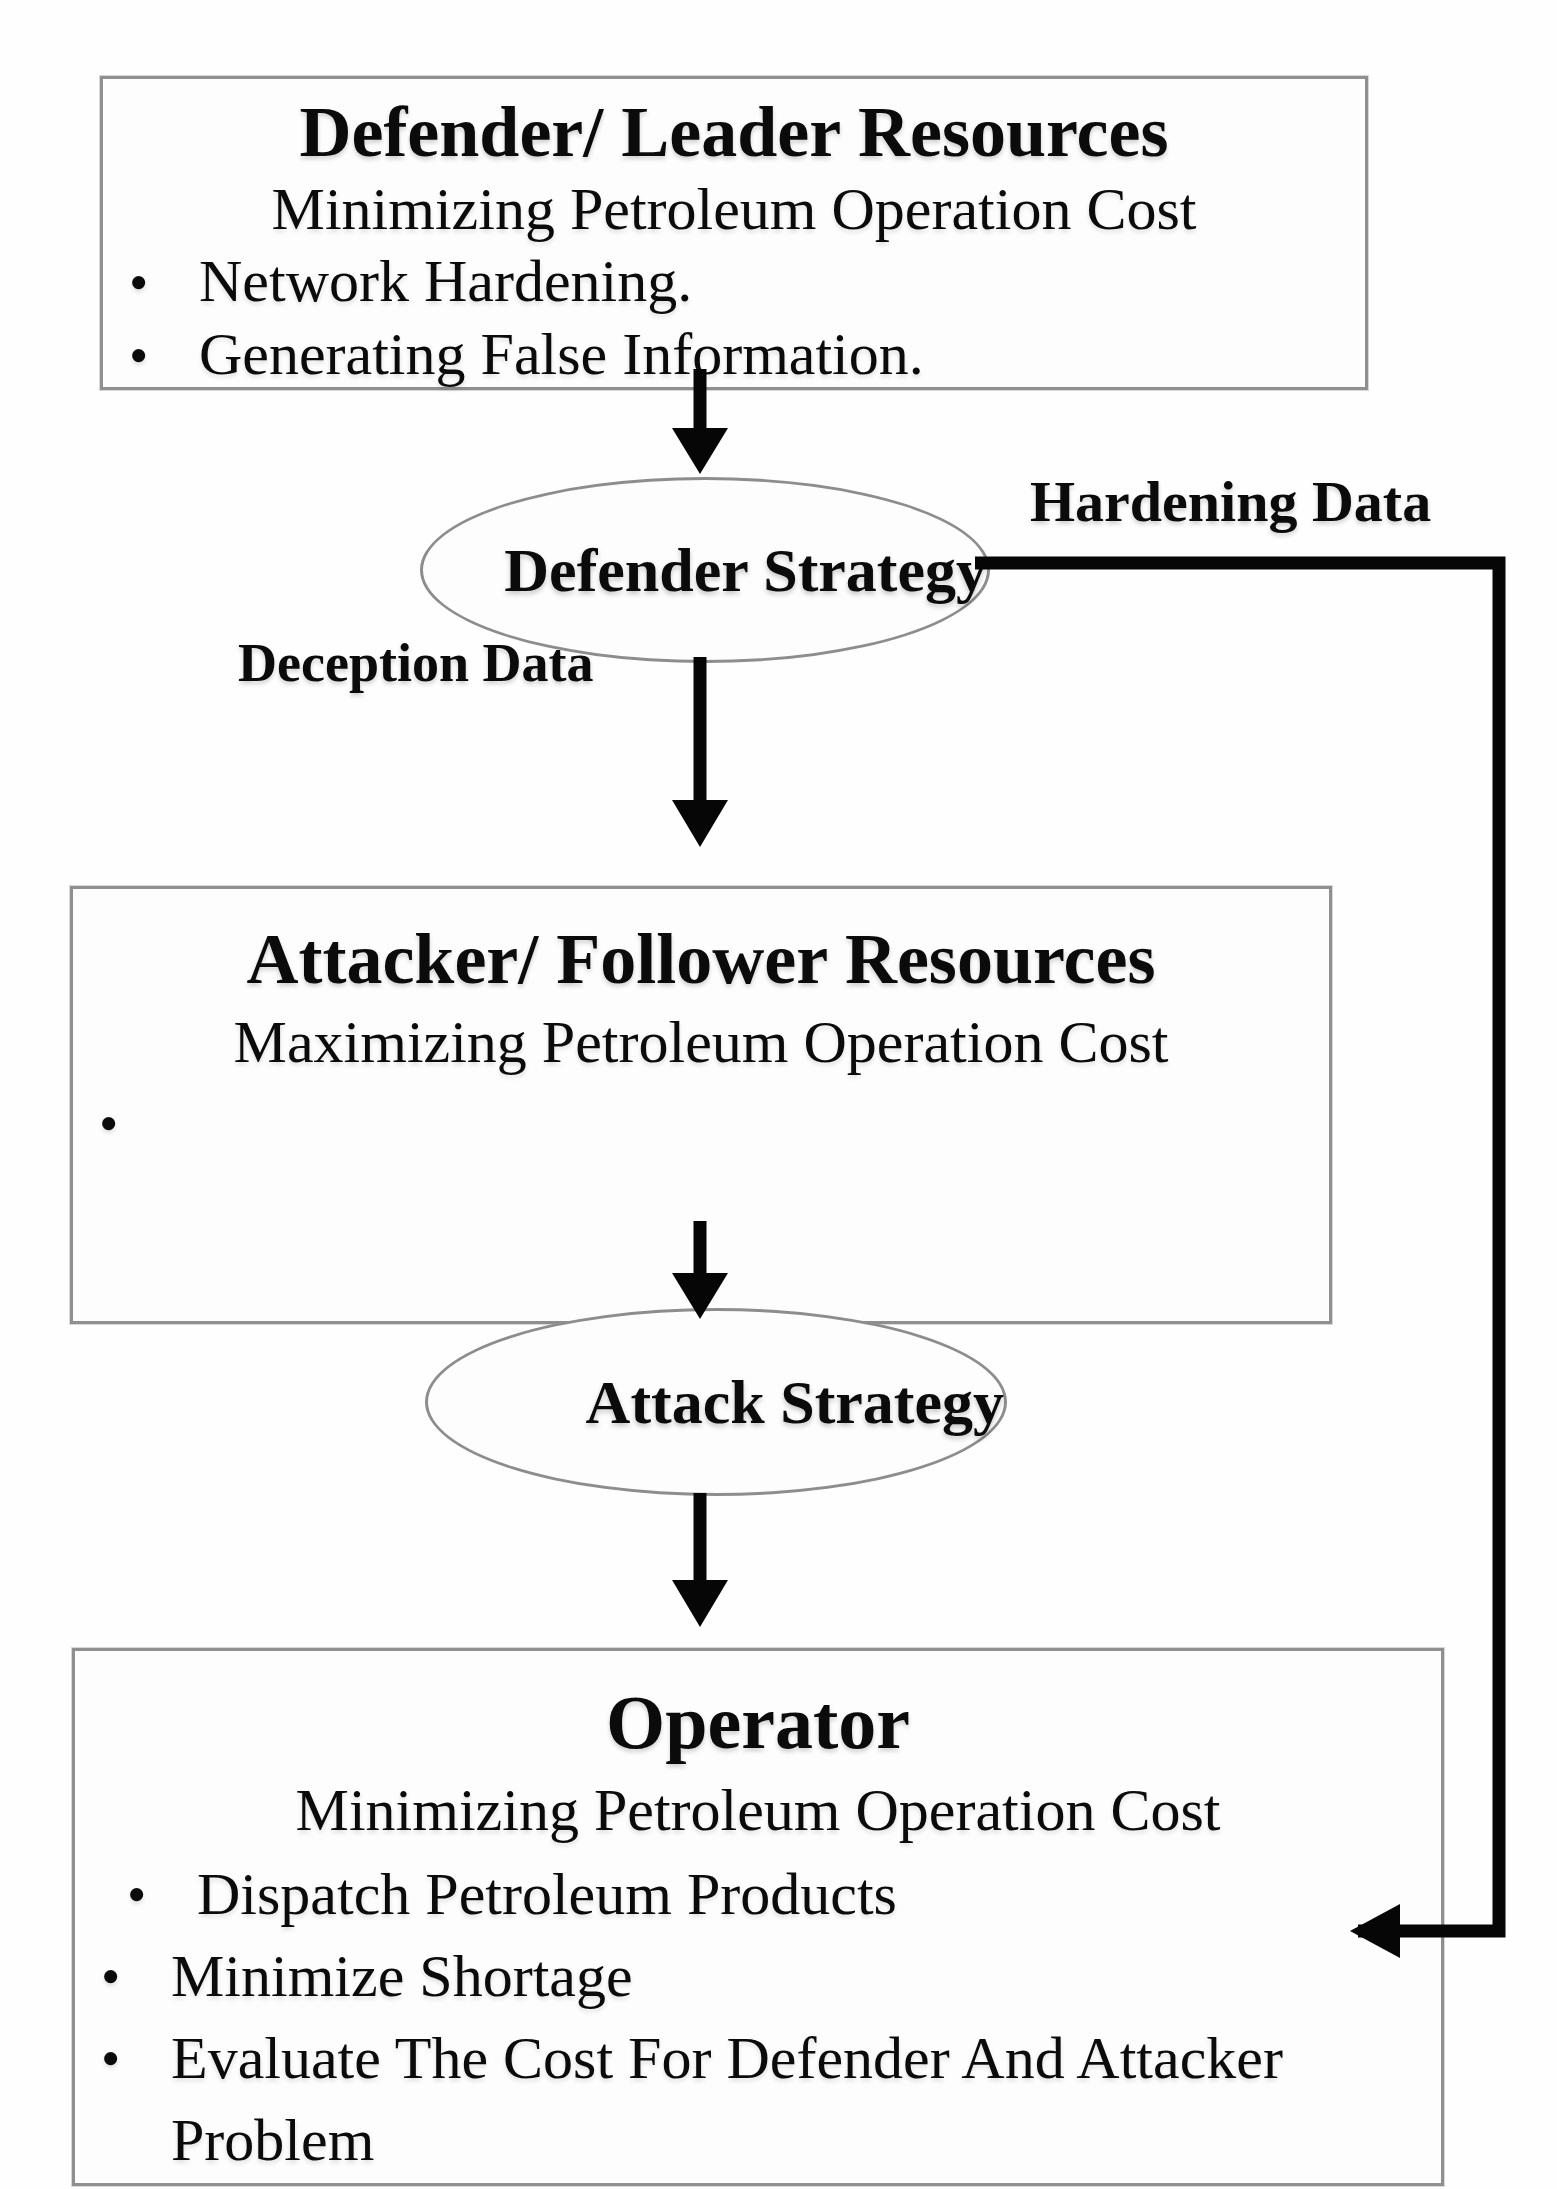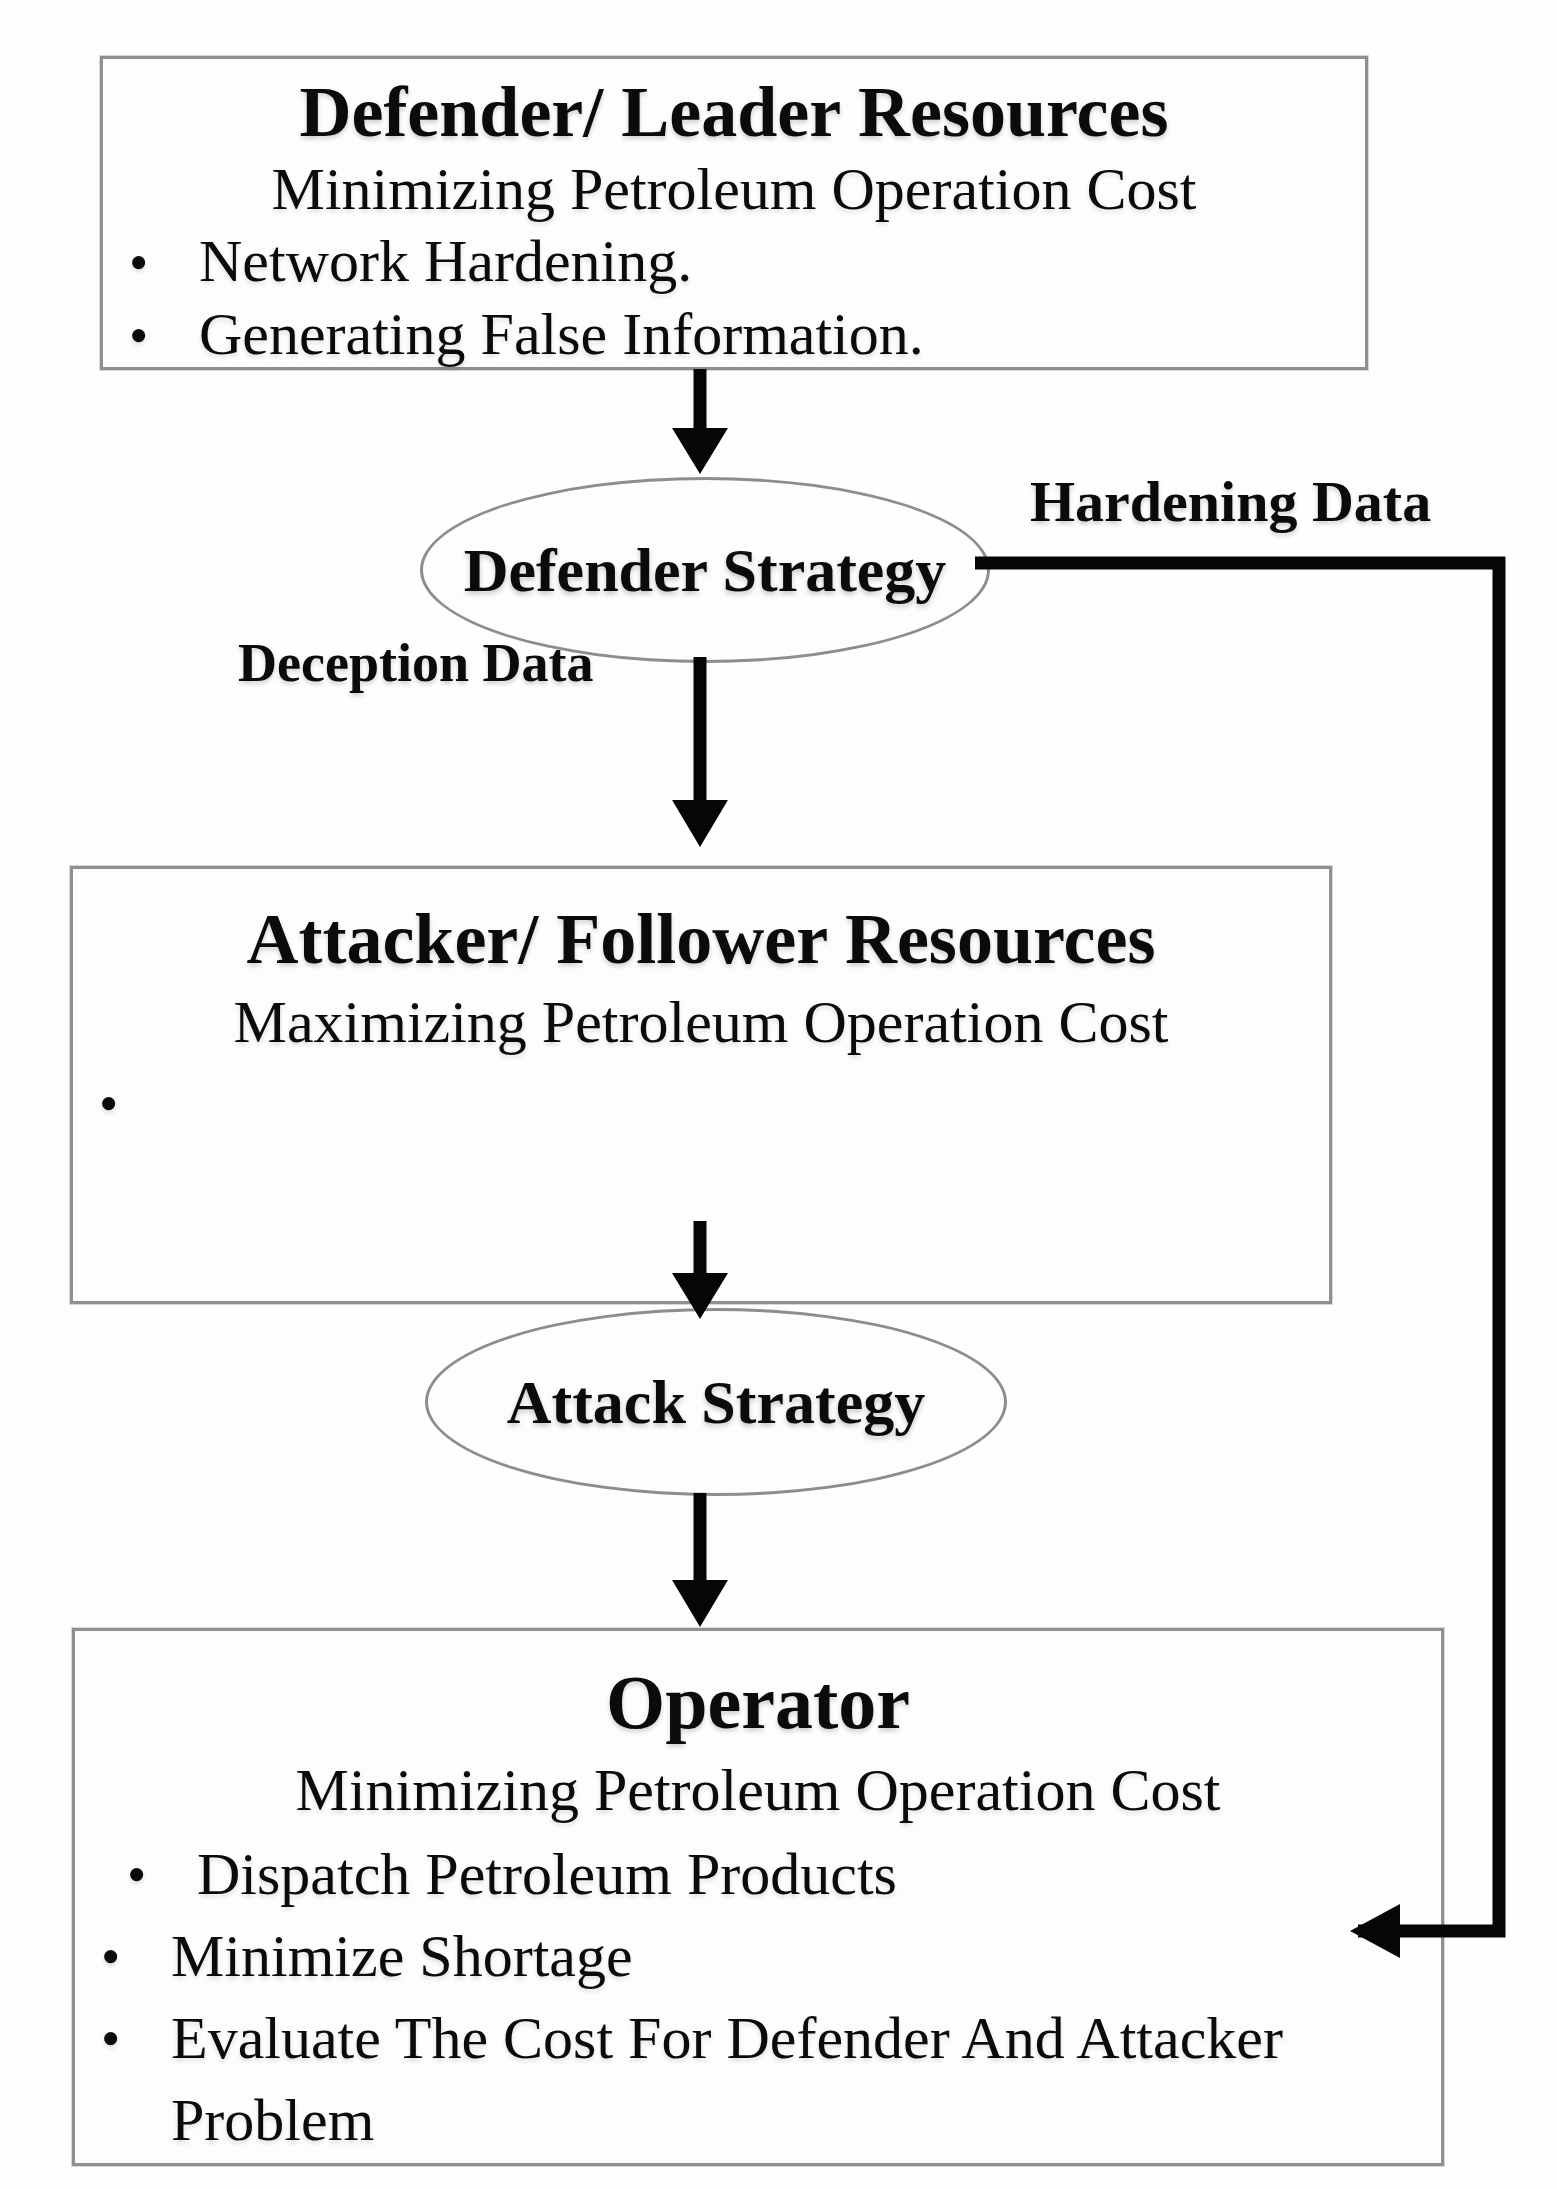--- a/index.html
+++ b/index.html
@@ -15,20 +15,21 @@
     font-family: "Liberation Serif", "DejaVu Serif", serif;
     color: #0b0b0b;
     overflow: hidden;
   }
   .node-box {
     position: absolute;
     background: #fdfdfd;
     border: 3px solid #8f8f8f;
     box-sizing: border-box;
     box-shadow: 0 0 0 1px #d8d8d8;
+    margin-top: 20px;
   }
   .box-title {
     text-align: center;
     font-weight: bold;
     font-size: 72px;
     line-height: 80px;
     text-shadow: 0 3px 4px rgba(0,0,0,0.18);
     white-space: nowrap;
   }
   .box-subtitle {
@@ -70,21 +71,21 @@
   #operator-box .box-subtitle { line-height: 86px; }
   #operator-box ul.bullets li { line-height: 82px; width: 1150px; }
   #operator-box ul.bullets li.indent-more { text-indent: 26px; }
   .ellipse-node {
     position: absolute;
     border: 3px solid #8d8d8d;
     border-radius: 50%;
     background: #fdfdfd;
     display: flex;
     align-items: center;
-    justify-content: center;
+    justify-content: flex-end;
     box-sizing: border-box;
   }
   .ellipse-label {
     font-weight: bold;
     font-size: 62px;
     white-space: nowrap;
     text-shadow: 0 3px 5px rgba(0,0,0,0.22);
   }
   #defender-strategy-ellipse { left: 420px; top: 477px; width: 570px; height: 186px; }
   #attack-strategy-ellipse  { left: 425px; top: 1308px; width: 582px; height: 188px; }

